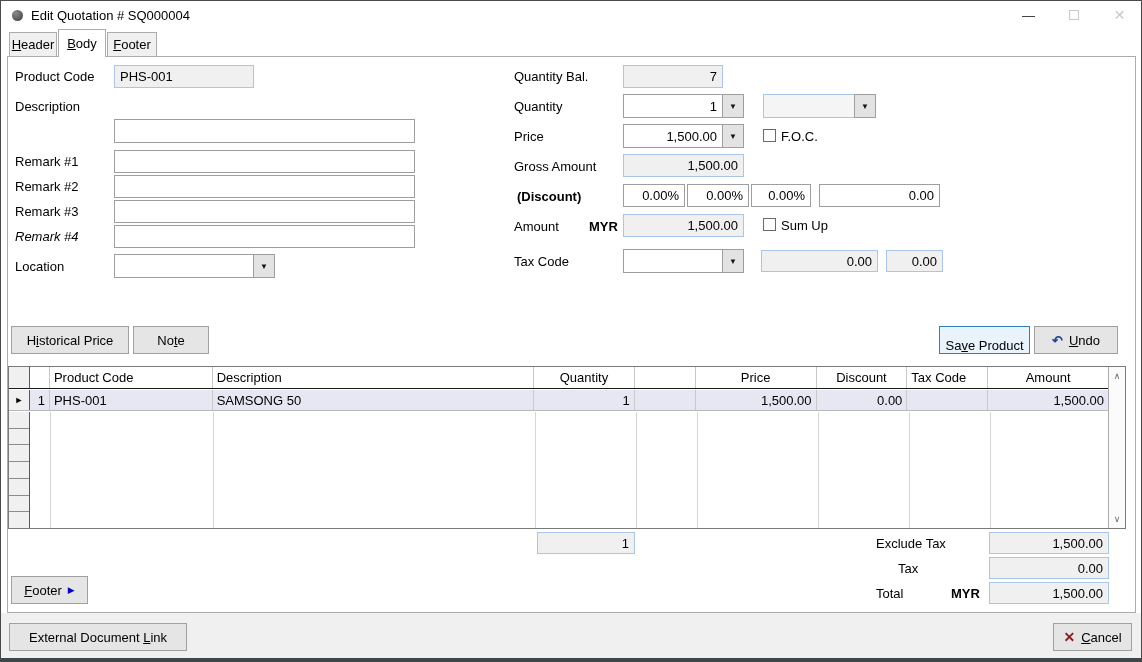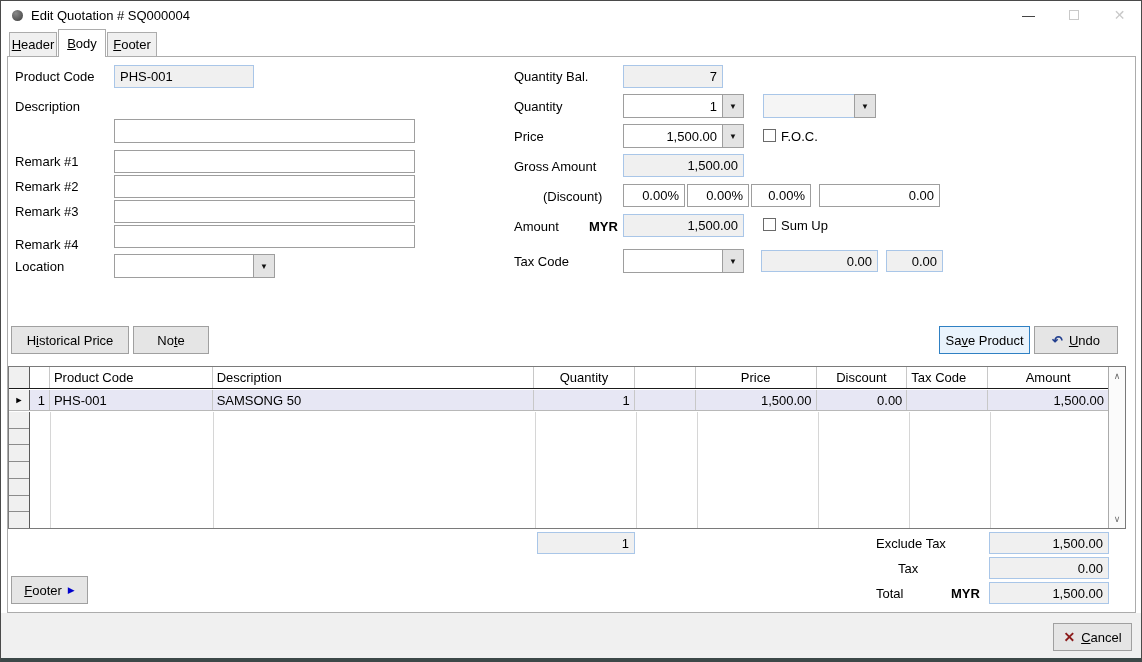--- a/index.html
+++ b/index.html
@@ -115,21 +115,21 @@
     <span></span>
   </div>
   <span class="lb" style="left:14px;top:178px;">Remark #2</span>
   <div class="f" style="left:113px;top:174px;width:301px;height:23px;">
     <span></span>
   </div>
   <span class="lb" style="left:14px;top:203px;">Remark #3</span>
   <div class="f" style="left:113px;top:199px;width:301px;height:23px;">
     <span></span>
   </div>
-  <span class="lb" style="left:14px;top:236px;">Remark #4</span>
+  <span class="lb" style="left:14px;top:228px;font-style:italic;">Remark #4</span>
   <div class="f" style="left:113px;top:224px;width:301px;height:23px;">
     <span></span>
   </div>
 
   <span class="lb" style="left:14px;top:258px;">Location</span>
   <div class="f" style="left:113px;top:253px;width:140px;height:24px;">
     <span></span>
   </div>
   <div class="dd" style="left:252px;top:253px;height:24px;">
     <span>▼</span>
@@ -162,21 +162,21 @@
     <span>▼</span>
   </div>
   <span class="chk" style="left:762px;top:128px;"></span>
   <span class="lb" style="left:780px;top:128px;">F.O.C.</span>
 
   <span class="lb" style="left:513px;top:158px;">Gross Amount</span>
   <div class="f ro r" style="left:622px;top:153px;width:121px;height:23px;">
     <span>1,500.00</span>
   </div>
 
-  <span class="lb" style="left:542px;top:188px;">(Discount)</span>
+  <span class="lb" style="left:516px;top:188px;font-weight:bold;">(Discount)</span>
   <div class="f r" style="left:622px;top:183px;width:62px;height:23px;">
     <span>0.00%</span>
   </div>
   <div class="f r" style="left:686px;top:183px;width:62px;height:23px;">
     <span>0.00%</span>
   </div>
   <div class="f r" style="left:750px;top:183px;width:60px;height:23px;">
     <span>0.00%</span>
   </div>
   <div class="f r" style="left:818px;top:183px;width:121px;height:23px;">
@@ -204,21 +204,21 @@
   <div class="f ro r" style="left:885px;top:249px;width:57px;height:22px;">
     <span>0.00</span>
   </div>
 
   <div class="btn" style="left:10px;top:325px;width:118px;height:28px;">
     <span><span>H</span><span class="accel">i</span><span>storical Price</span></span>
   </div>
   <div class="btn" style="left:132px;top:325px;width:76px;height:28px;">
     <span><span>No</span><span class="accel">t</span><span>e</span></span>
   </div>
-  <div class="btn focus" style="left:938px;top:325px;width:91px;height:28px;">
+  <div class="btn focus" style="left:938px;top:325px;width:91px;height:28px;align-items:flex-end;">
     <span><span>Sa</span><span class="accel">v</span><span>e Product</span></span>
   </div>
   <div class="btn" style="left:1033px;top:325px;width:84px;height:28px;">
     <span style="color:#23408f;font-weight:bold;">↶</span>
     <span><span class="accel">U</span><span>ndo</span></span>
   </div>
 
   <div class="grid">
     <div class="g-header">
       <div class="gc c0 selcell"></div>
@@ -291,18 +291,21 @@
   <span class="myr" style="left:950px;top:585px;">MYR</span>
   <div class="f ro r" style="left:988px;top:581px;width:120px;height:22px;">
     <span>1,500.00</span>
   </div>
 
   <div class="btn" style="left:10px;top:575px;width:77px;height:28px;">
     <span><span class="accel">F</span><span>ooter</span></span>
     <span style="color:#0000cc;font-size:9px;">▶</span>
   </div>
 
+  <div class="btn" style="left:8px;top:622px;width:178px;height:28px;">
+    <span><span>External Document </span><span class="accel">L</span><span>ink</span></span>
+  </div>
   <div class="btn" style="left:1052px;top:622px;width:79px;height:28px;">
     <span style="color:#8b1a1a;font-weight:bold;font-size:14px;">✕</span>
     <span><span class="accel">C</span><span>ancel</span></span>
   </div>
 
 </div>
 
 </body></html>

